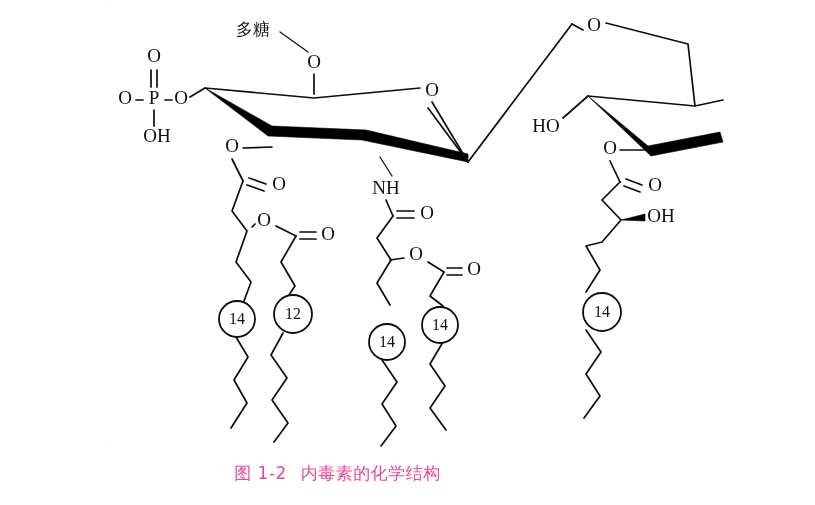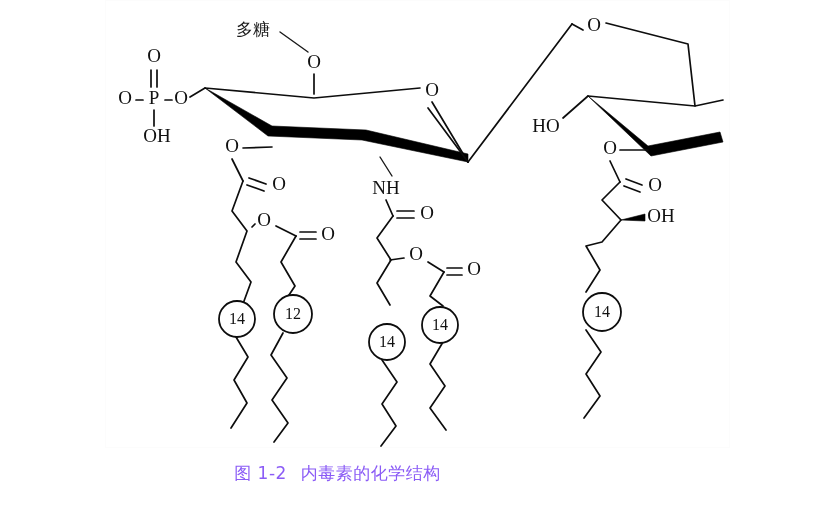--- a/index.html
+++ b/index.html
@@ -78,21 +78,21 @@
     stroke-width: 1;
   }
   #caption {
     position: absolute;
     left: 0;
     top: 462px;
     width: 675px;
     text-align: center;
     font-family: "DejaVu Sans", "Liberation Sans", sans-serif;
     font-size: 17px;
-    color: #8b5cf6;
+    color: #ec4899;
     letter-spacing: 0.5px;
   }
   #caption .cap-num { margin-right: 14px; }
 </style>
 </head>
 <body>
 
 <div id="figure-root">
 
   <svg id="diagram-svg" viewBox="0 0 815 505" xmlns="http://www.w3.org/2000/svg">

